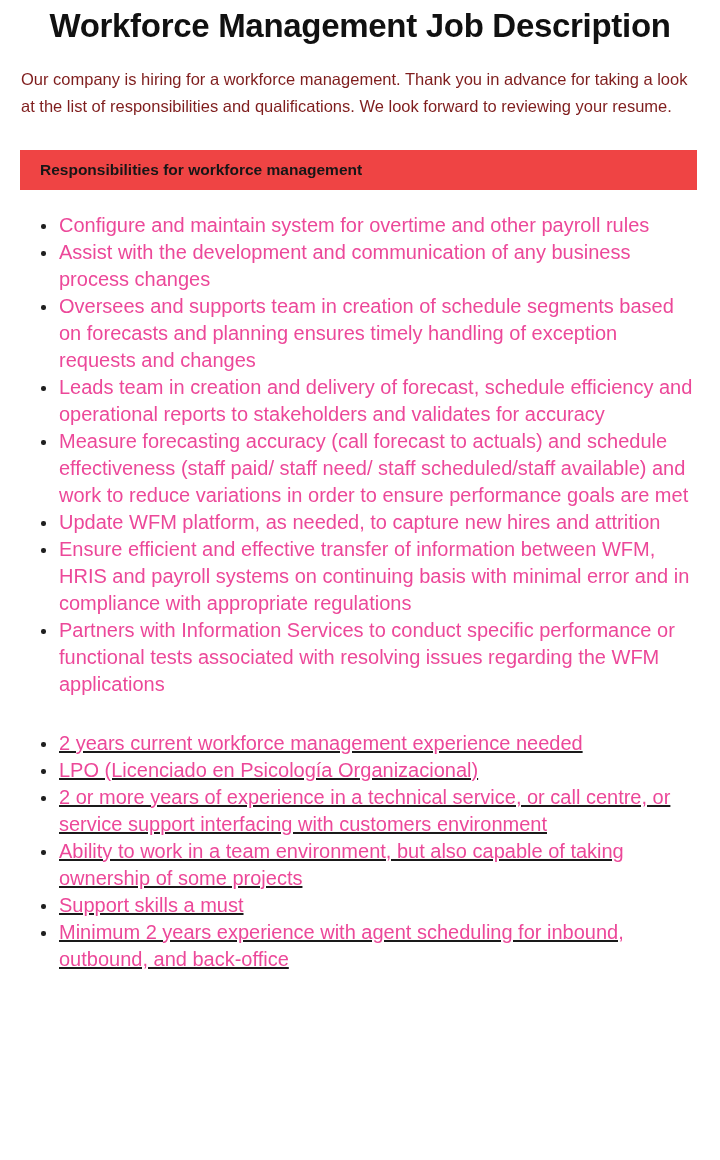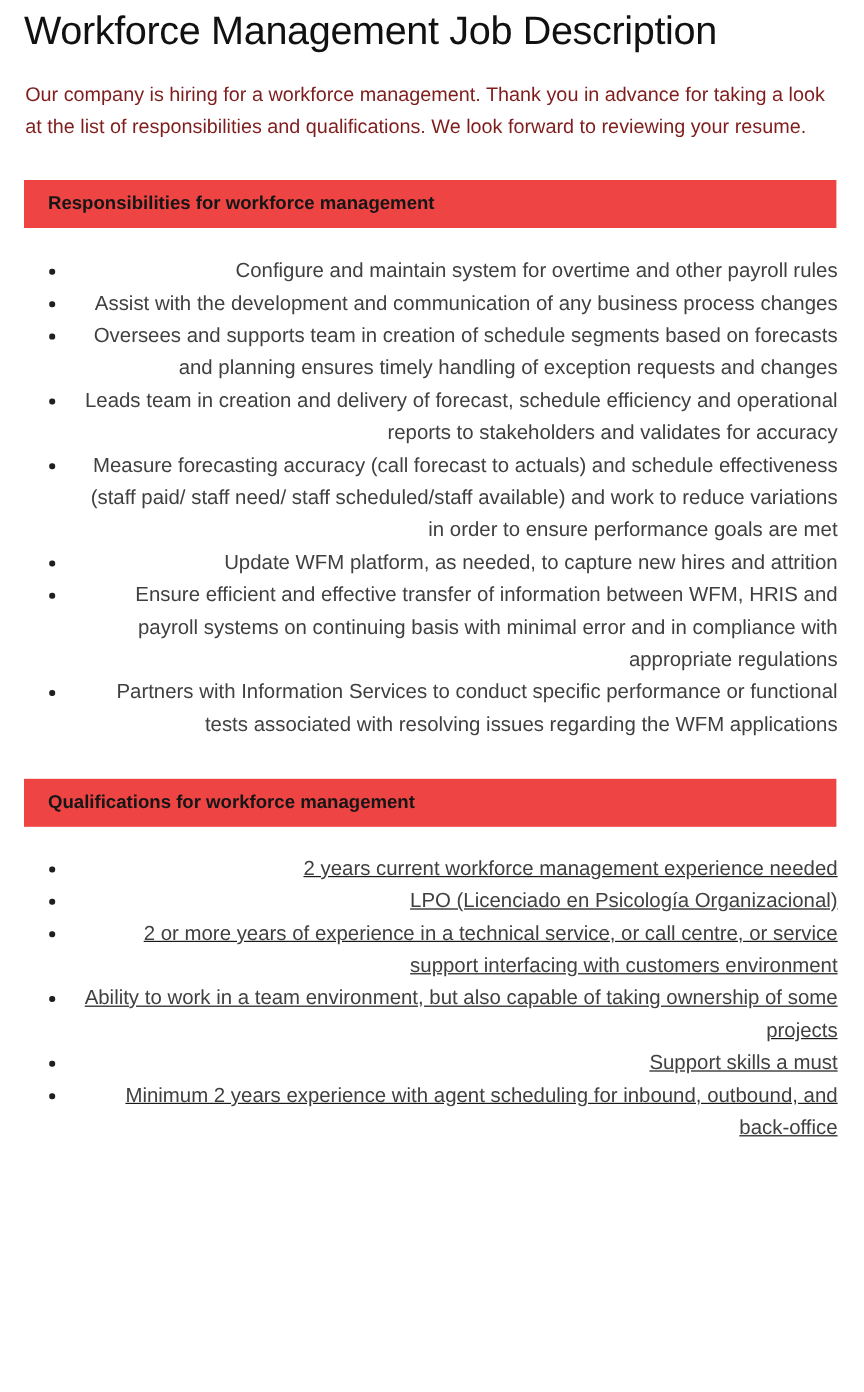--- a/index.html
+++ b/index.html
@@ -23,22 +23,23 @@
     padding: 0;
     background: #ffffff;
   }
 
   
   .doc-title {
     margin: 0;
     padding: 4px 20px 0 20px;
     font-size: 33px;
     line-height: 44px;
-    font-weight: 400;
+    font-weight: 700;
     letter-spacing: -0.3px;
+    text-align: center;
     color: #111111;
   }
 
   
   .intro {
     margin: 18px 0 0 0;
     padding: 0 22px 0 21px;
     font-size: 16.5px;
     line-height: 27px;
     color: #7f1d1d;
@@ -70,24 +71,23 @@
   .bullet-list {
     list-style: none;
     margin: 22px 0 0 0;
     padding: 0 22px 0 0;
   }
 
   .bullet-item {
     position: relative;
     margin: 0;
     padding: 0 0 0 59px;
-    font-size: 17px;
+    font-size: 20px;
     line-height: 27px;
-    color: #404040;
-    text-align: right;
+    color: #ec4899;
   }
 
   .bullet-item::before {
     content: "";
     position: absolute;
     left: 41px;
     top: 12px;
     width: 4.5px;
     height: 4.5px;
     border-radius: 50%;
@@ -128,23 +128,20 @@
           <li class="bullet-item">Leads team in creation and delivery of forecast, schedule efficiency and operational reports to stakeholders and validates for accuracy</li>
           <li class="bullet-item">Measure forecasting accuracy (call forecast to actuals) and schedule effectiveness (staff paid/ staff need/ staff scheduled/staff available) and work to reduce variations in order to ensure performance goals are met</li>
           <li class="bullet-item">Update WFM platform, as needed, to capture new hires and attrition</li>
           <li class="bullet-item">Ensure efficient and effective transfer of information between WFM, HRIS and payroll systems on continuing basis with minimal error and in compliance with appropriate regulations</li>
           <li class="bullet-item">Partners with Information Services to conduct specific performance or functional tests associated with resolving issues regarding the WFM applications</li>
         </ul>
     </div>
   </section>
 
   <section class="section qualifications">
-    <div class="section-header">
-      <span class="section-header-text">Qualifications for workforce management</span>
-    </div>
     <div class="section-body">
       <ul class="bullet-list">
           <li class="bullet-item">2 years current workforce management experience needed</li>
           <li class="bullet-item">LPO (Licenciado en Psicología Organizacional)</li>
           <li class="bullet-item">2 or more years of experience in a technical service, or call centre, or service support interfacing with customers environment</li>
           <li class="bullet-item">Ability to work in a team environment, but also capable of taking ownership of some projects</li>
           <li class="bullet-item">Support skills a must</li>
           <li class="bullet-item">Minimum 2 years experience with agent scheduling for inbound, outbound, and back-office</li>
         </ul>
     </div>

